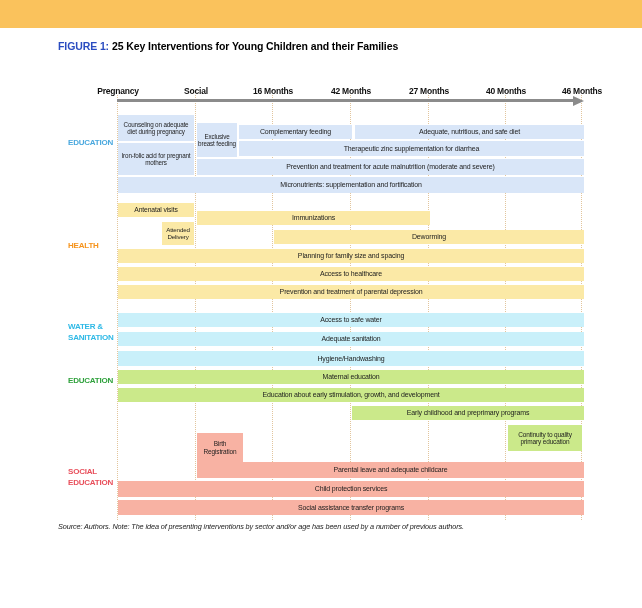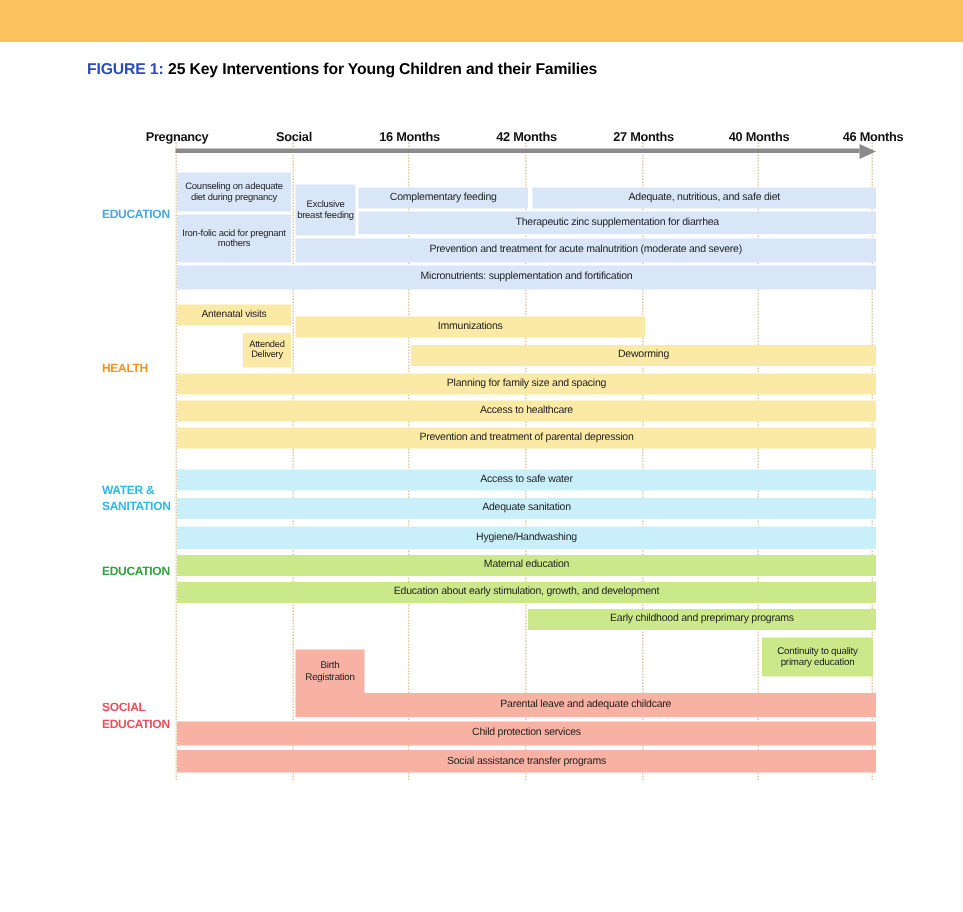--- a/index.html
+++ b/index.html
@@ -75,13 +75,14 @@
       <div class="bar" style="left: 106px; top: 388px; width: 466px; height: 14px; background: rgb(203, 233, 138);">Education about early stimulation, growth, and development</div>
       <div class="bar" style="left: 340px; top: 406px; width: 232px; height: 14px; background: rgb(203, 233, 138);">Early childhood and preprimary programs</div>
       <div class="bar" style="left: 496px; top: 425px; width: 74px; height: 26px; background: rgb(203, 233, 138); font-size: 6.5px;">Continuity to quality primary education</div>
       <div class="section-label" style="left: 56px; top: 467px; color: rgb(232, 79, 91);">SOCIAL
 EDUCATION</div>
       <div class="bar" style="left: 185px; top: 433px; width: 46px; height: 29px; background: rgb(248, 178, 163); font-size: 6.5px;">Birth Registration</div>
       <div class="bar" style="left: 185px; top: 462px; width: 387px; height: 16px; background: rgb(248, 178, 163);">Parental leave and adequate childcare</div>
       <div class="bar" style="left: 106px; top: 481px; width: 466px; height: 16px; background: rgb(248, 178, 163);">Child protection services</div>
       <div class="bar" style="left: 106px; top: 500px; width: 466px; height: 15px; background: rgb(248, 178, 163);">Social assistance transfer programs</div>
     </div>
+  <div class="source">Source: Authors.  Note: The idea of presenting interventions by sector and/or age has been used by a number of previous authors.</div>
 </div>
 
 </body></html>

